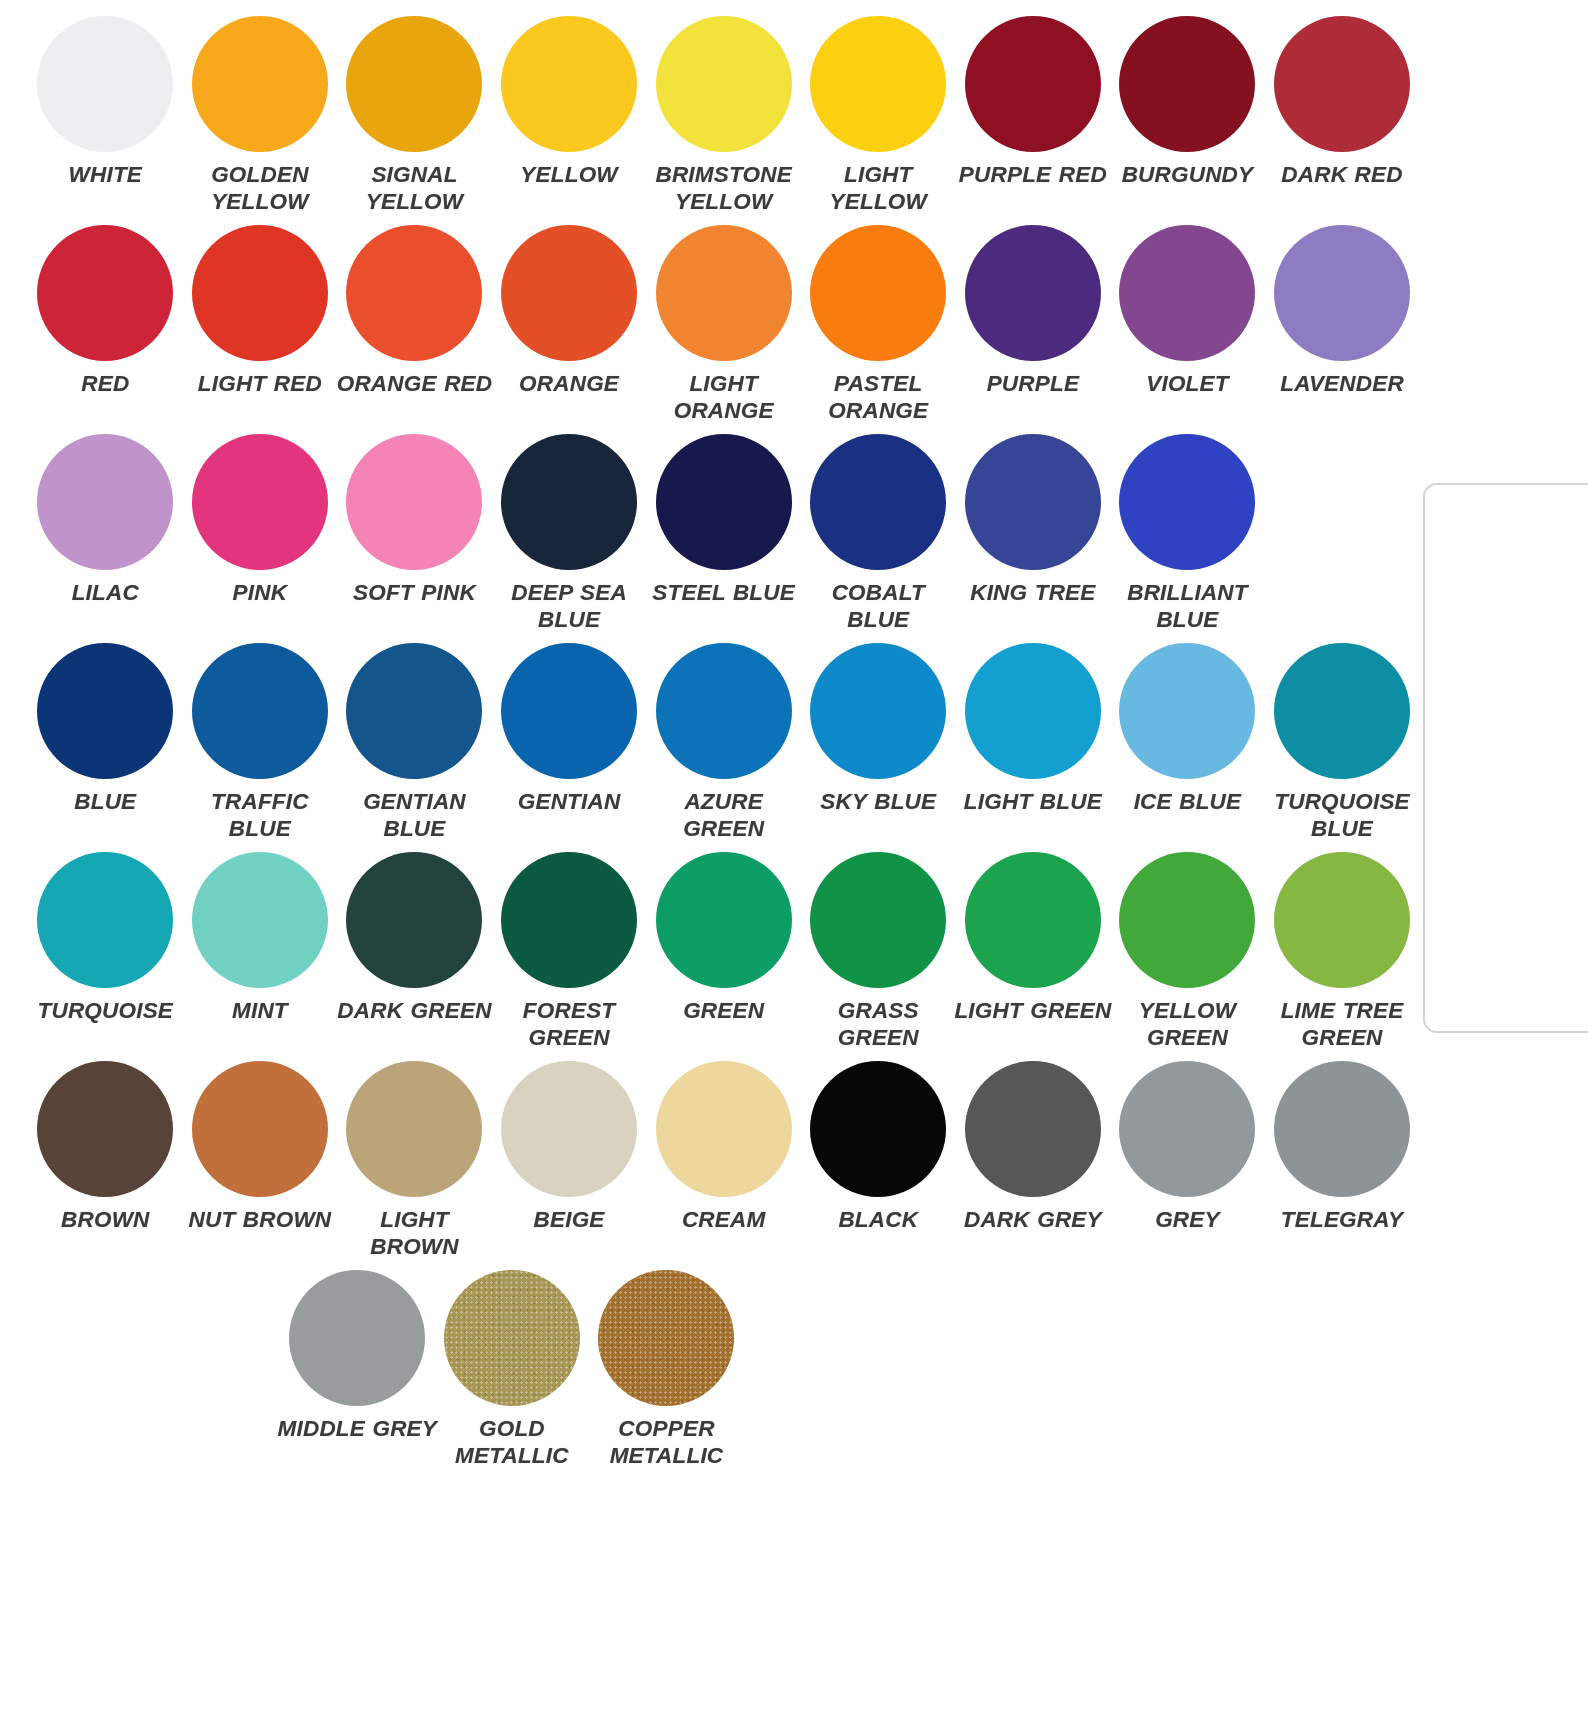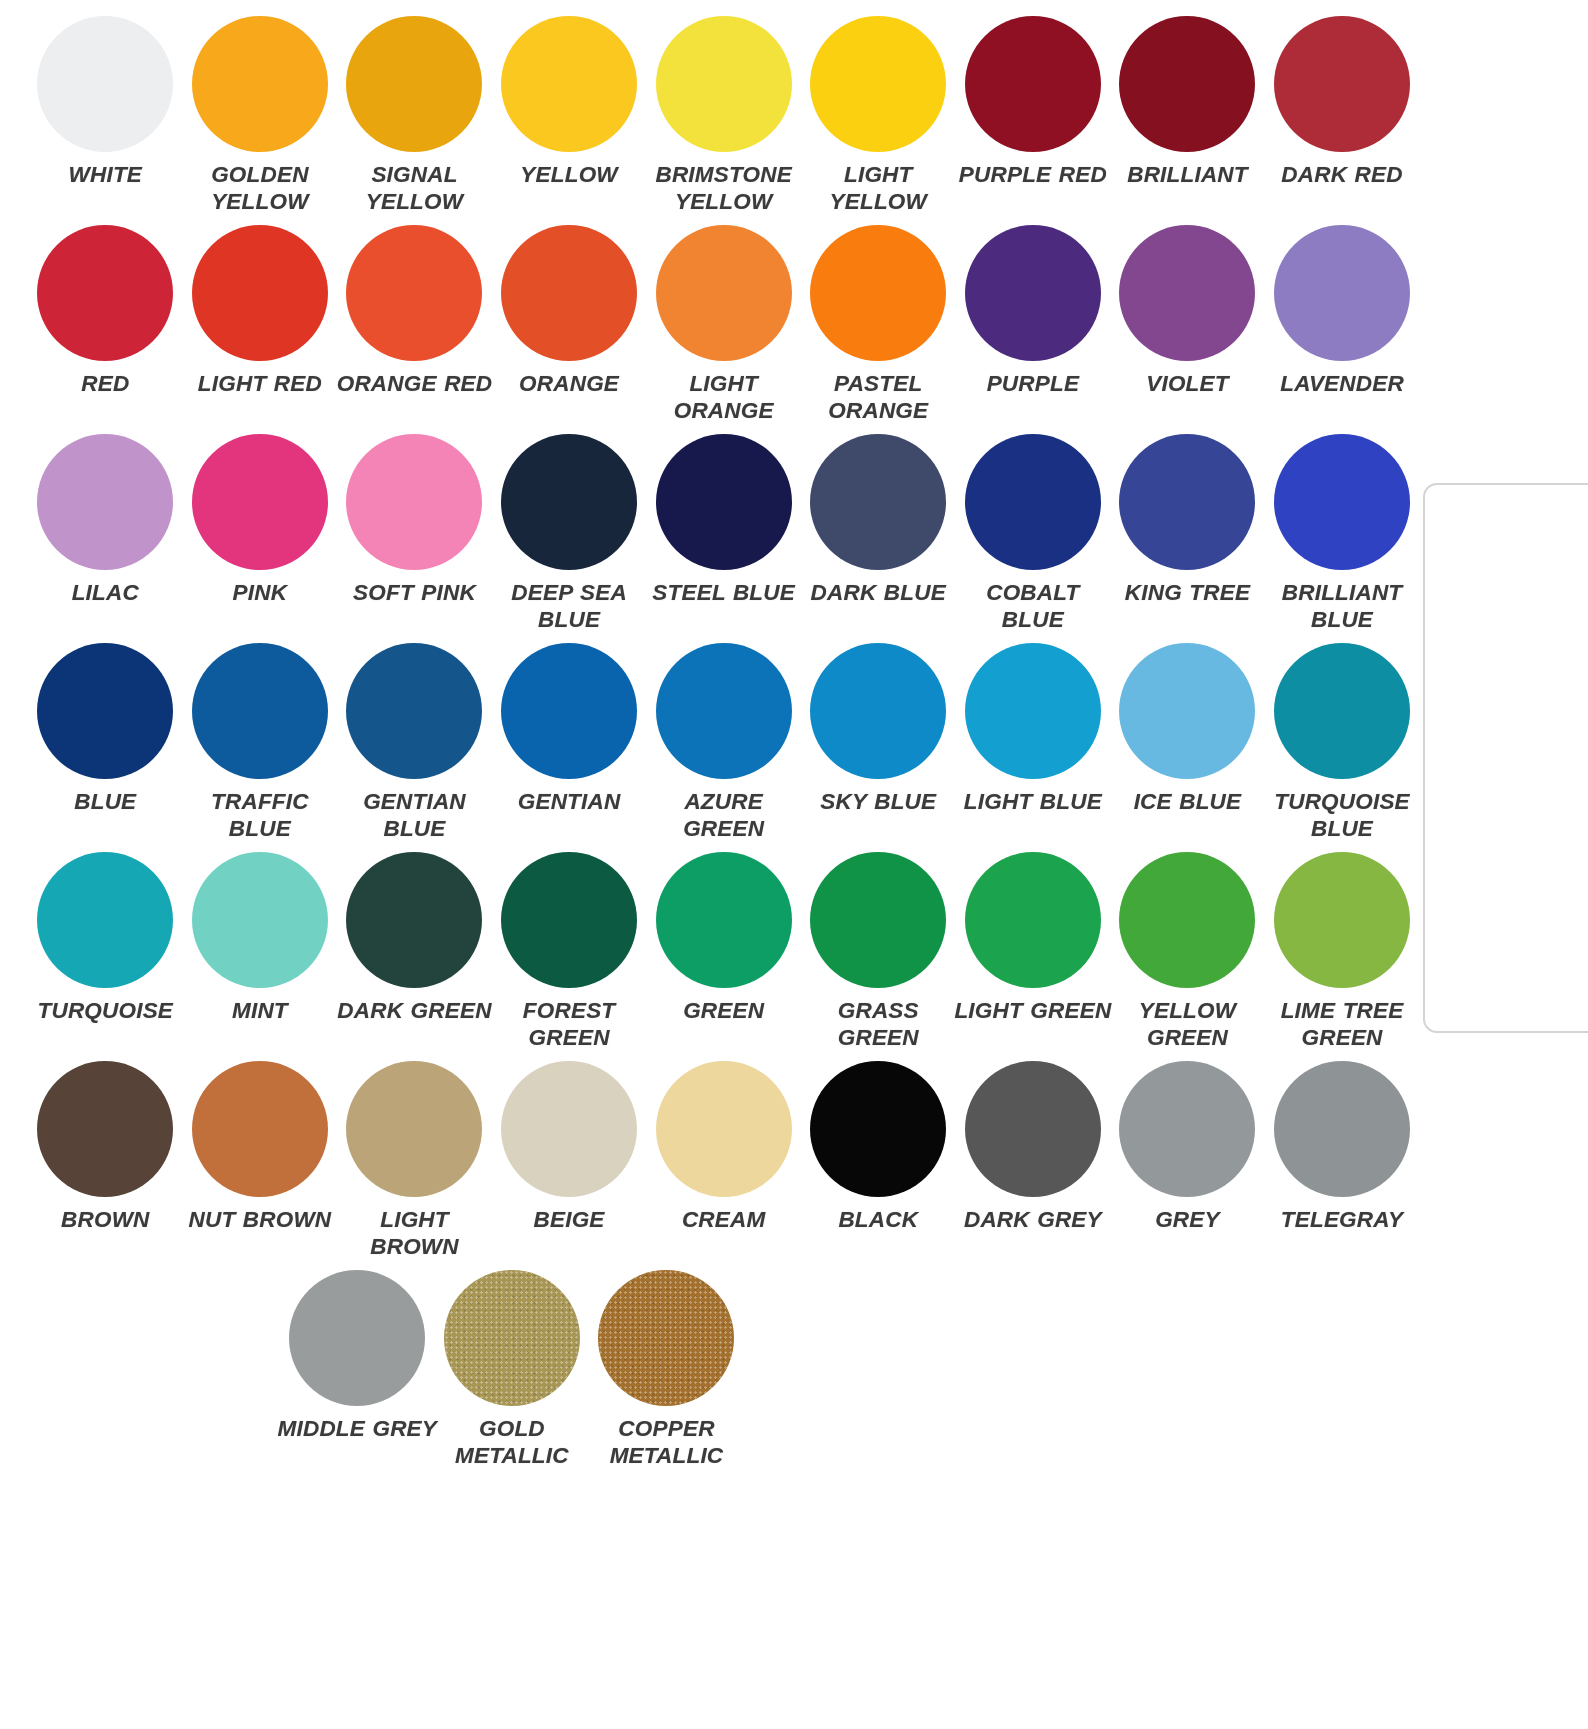--- a/index.html
+++ b/index.html
@@ -143,21 +143,21 @@
       <div class="swatch-cell">
         <div class="swatch-dot" style="background-color: rgb(250, 208, 16);"></div>
         <div class="swatch-label">LIGHT YELLOW</div>
       </div>
       <div class="swatch-cell">
         <div class="swatch-dot" style="background-color: rgb(143, 15, 35);"></div>
         <div class="swatch-label">PURPLE RED</div>
       </div>
       <div class="swatch-cell">
         <div class="swatch-dot" style="background-color: rgb(133, 16, 31);"></div>
-        <div class="swatch-label">BRILLIANT</div>
+        <div class="swatch-label">BURGUNDY</div>
       </div>
       <div class="swatch-cell">
         <div class="swatch-dot" style="background-color: rgb(173, 44, 55);"></div>
         <div class="swatch-label">DARK RED</div>
       </div>
     </div>
 
     <div class="swatch-row">
       <div class="swatch-cell">
         <div class="swatch-dot" style="background-color: rgb(206, 36, 55);"></div>
@@ -212,24 +212,20 @@
       </div>
       <div class="swatch-cell">
         <div class="swatch-dot" style="background-color: rgb(24, 38, 60);"></div>
         <div class="swatch-label">DEEP SEA BLUE</div>
       </div>
       <div class="swatch-cell">
         <div class="swatch-dot" style="background-color: rgb(23, 25, 76);"></div>
         <div class="swatch-label">STEEL BLUE</div>
       </div>
       <div class="swatch-cell">
-        <div class="swatch-dot" style="background-color: rgb(63, 74, 107);"></div>
-        <div class="swatch-label">DARK BLUE</div>
-      </div>
-      <div class="swatch-cell">
         <div class="swatch-dot" style="background-color: rgb(26, 49, 131);"></div>
         <div class="swatch-label">COBALT BLUE</div>
       </div>
       <div class="swatch-cell">
         <div class="swatch-dot" style="background-color: rgb(55, 69, 150);"></div>
         <div class="swatch-label">KING TREE</div>
       </div>
       <div class="swatch-cell">
         <div class="swatch-dot" style="background-color: rgb(47, 66, 193);"></div>
         <div class="swatch-label">BRILLIANT BLUE</div>

